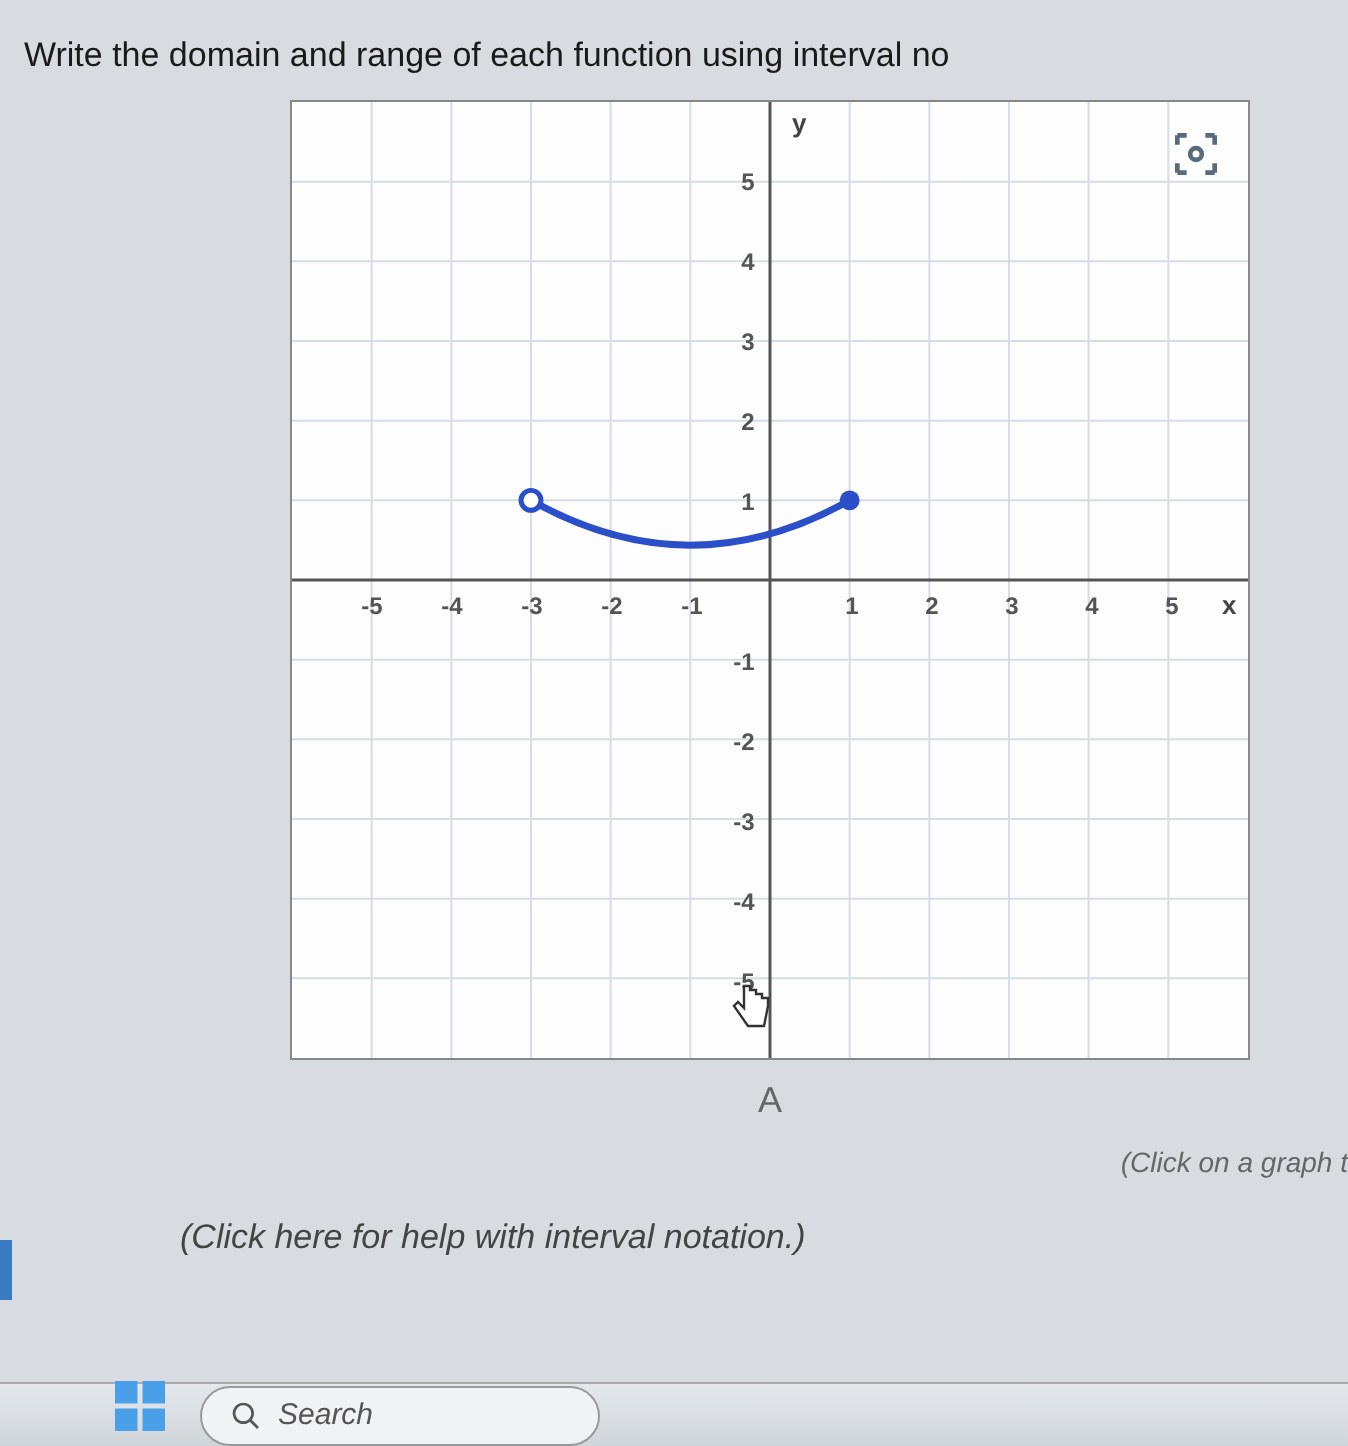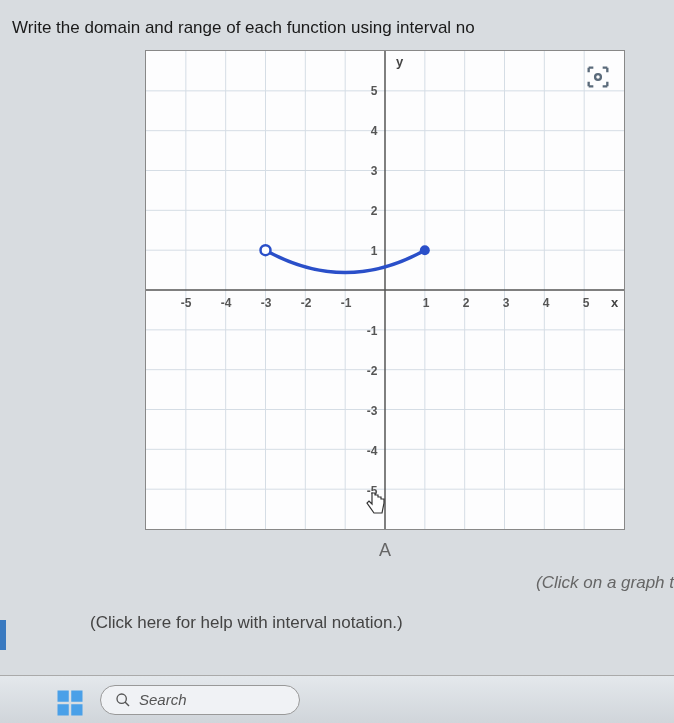--- a/index.html
+++ b/index.html
@@ -61,39 +61,40 @@
       margin-top: 10px;
       font-size: 18px;
       color: #666;
       margin-left: 145px;
       width: 480px;
     }
     .hint-text {
       text-align: right;
       padding-right: 0;
       margin-top: 12px;
-      font-size: 17px;
+      font-size: 14px;
       font-style: italic;
       color: #666;
       white-space: nowrap;
       overflow: hidden;
     }
     .help-link {
       padding-left: 90px;
       margin-top: 20px;
       font-size: 17px;
+      font-style: italic;
       color: #444;
       cursor: pointer;
     }
     .taskbar {
       position: absolute;
       bottom: 0;
       left: 0;
       right: 0;
-      height: 48px;
+      height: 32px;
       background: linear-gradient(to bottom, #e4e8ec, #d0d5da);
       border-top: 1px solid #aaa;
       display: flex;
       align-items: center;
       padding-left: 100px;
       text-align: right;
     }
     .search-box {
       display: flex;
       align-items: center;

